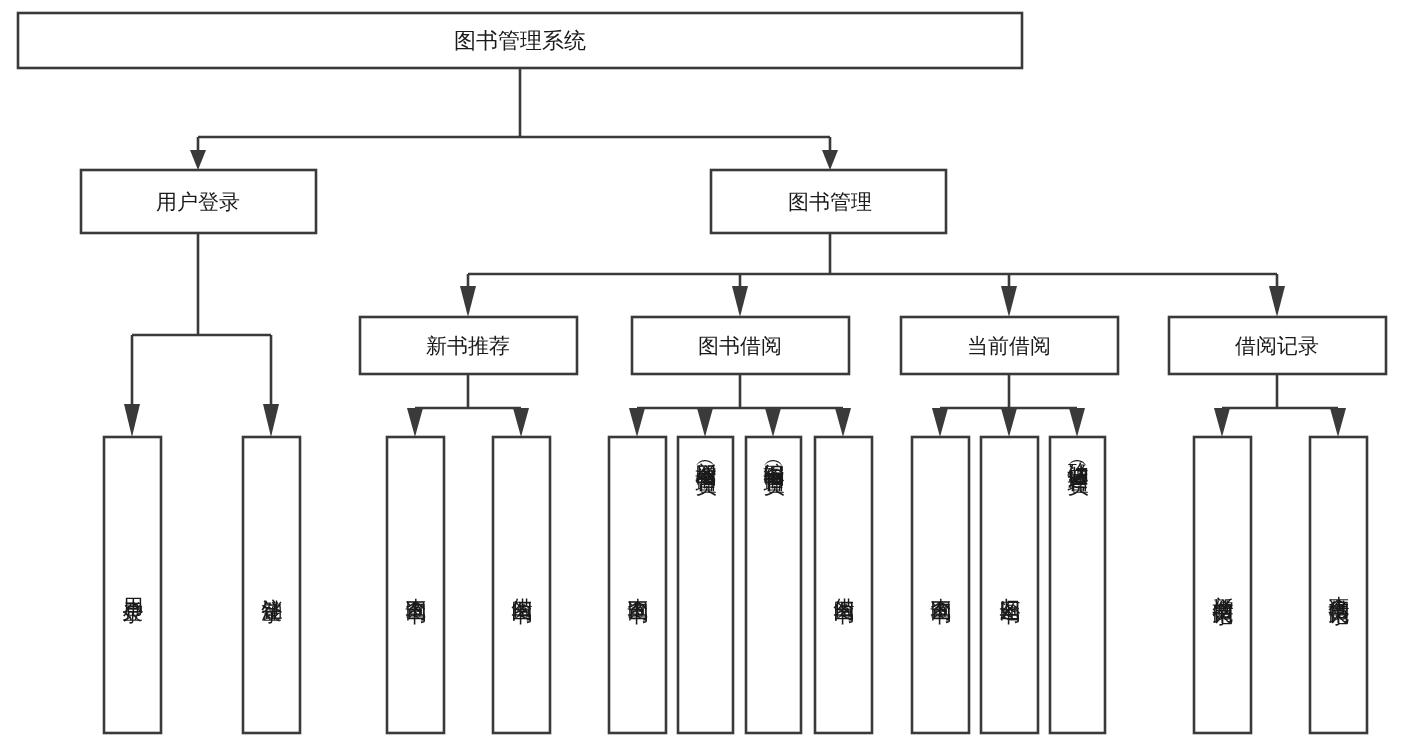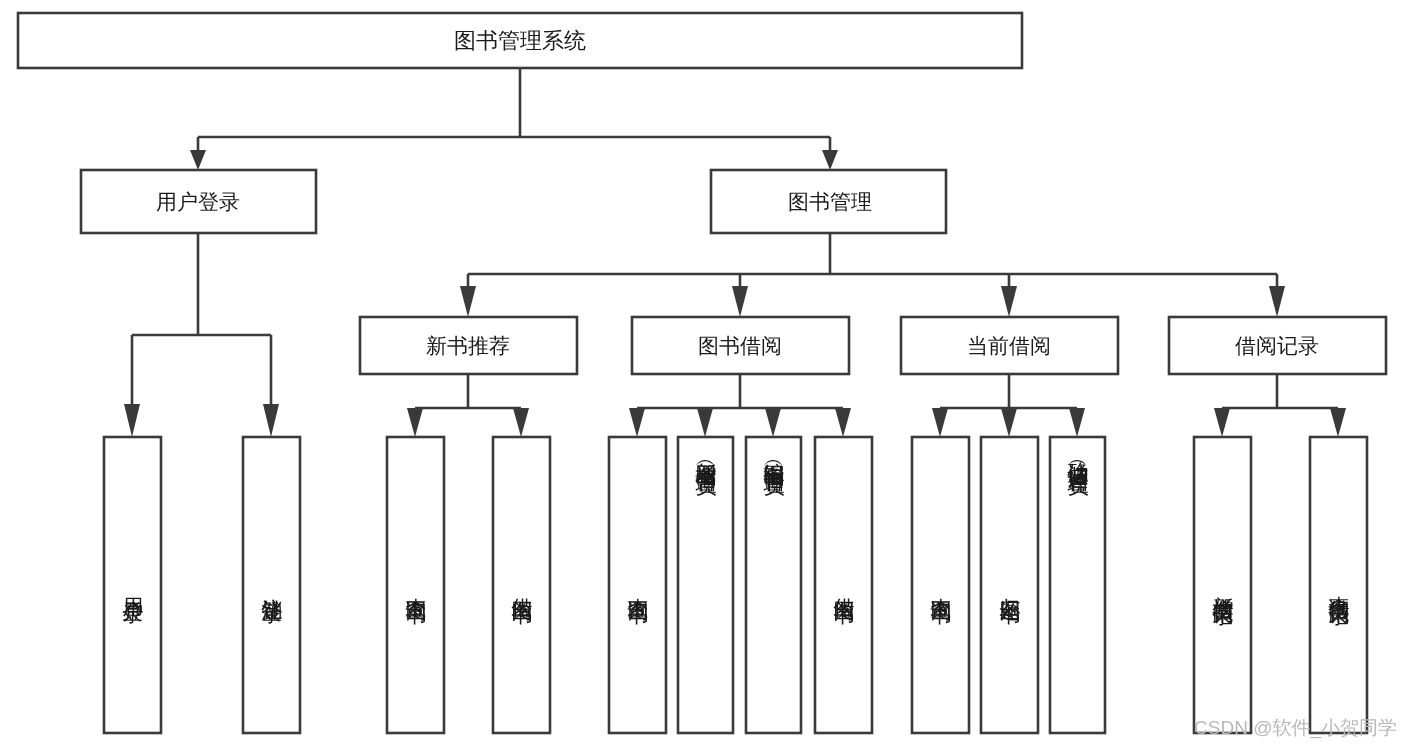--- a/index.html
+++ b/index.html
@@ -204,14 +204,13 @@
   <div class="vert-label" style="left:746px; top:437px; width:55px; height:296px; justify-content:flex-start; padding-top:8px; box-sizing:border-box;">编辑图书（管理员）</div>
   <div class="vert-label" style="left:815px; top:437px; width:57px; height:296px;">借阅图书</div>
 
   <div class="vert-label" style="left:912px; top:437px; width:57px; height:296px;">查询图书</div>
   <div class="vert-label" style="left:981px; top:437px; width:57px; height:296px;">归还图书</div>
   <div class="vert-label" style="left:1050px; top:437px; width:55px; height:296px; justify-content:flex-start; padding-top:8px; box-sizing:border-box;">确认归还（管理员）</div>
 
   <div class="vert-label" style="left:1194px; top:437px; width:57px; height:296px;">新增借阅记录</div>
   <div class="vert-label" style="left:1310px; top:437px; width:57px; height:296px;">查询借阅记录</div>
 
-  <div class="watermark">CSDN @软件_小贺同学</div>
 </div>
 
 </body></html>

